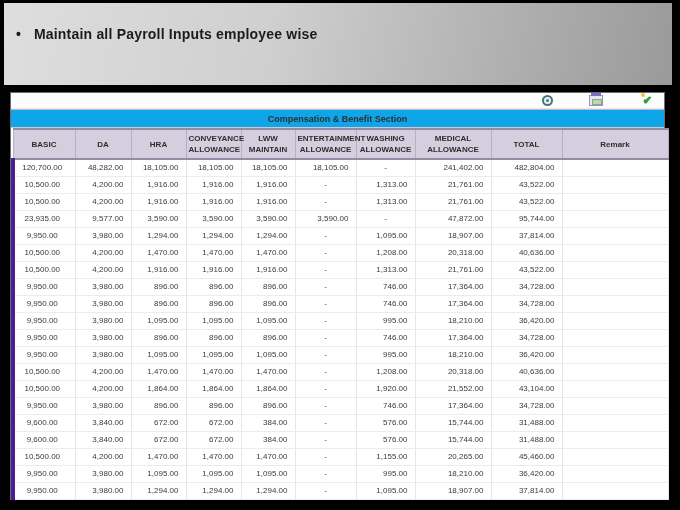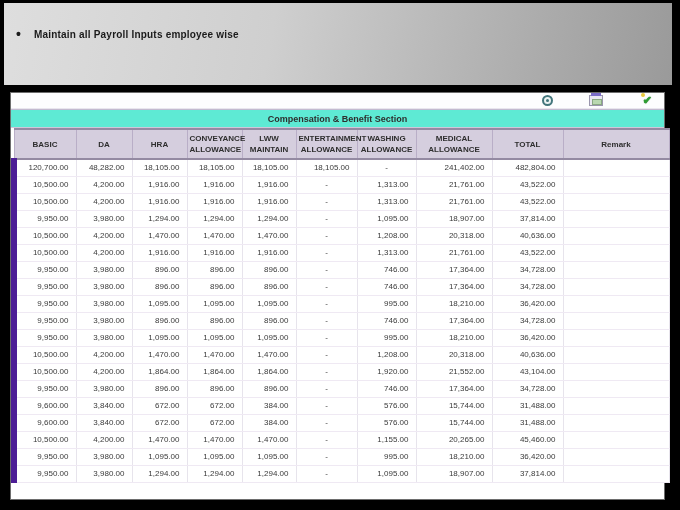--- a/index.html
+++ b/index.html
@@ -5,21 +5,21 @@
   * { margin:0; padding:0; box-sizing:border-box; }
   html,body { width:680px; height:510px; overflow:hidden; background:#000; font-family:"Liberation Sans", sans-serif; }
 
   
   .slide {
     position:absolute; left:4px; top:3px; width:668px; height:82px;
     background:linear-gradient(100deg,#dedede 0%,#cfcfcf 40%,#ababab 80%,#9a9a9a 100%);
   }
   .bullet-block { position:absolute; left:12px; top:20px; display:flex; }
   .bullet-dot { font-size:14px; font-weight:bold; color:#1b1b1b; margin-right:13px; line-height:22px; }
-  .bullet-text { font-size:10px; font-weight:bold; color:#1b1b1b; line-height:23px; letter-spacing:.2px; }
+  .bullet-text { font-size:14px; font-weight:bold; color:#1b1b1b; line-height:23px; letter-spacing:.2px; }
   .slide-title {
     position:absolute; right:26px; top:26px;
     font-size:30px; font-weight:400; color:#1c1c1c; letter-spacing:.5px;
   }
 
   
   .app {
     position:absolute; left:10px; top:92px; width:655px; height:408px;
     background:#fff; border:1px solid #6d6d6d;
   }
@@ -49,37 +49,37 @@
   .icon.check {
     font-size:11px; line-height:11px; color:#2f9e33; font-weight:bold; margin-right:12px;
     text-shadow:0 0 1px #1c6e20;
   }
   .icon.check::before {
     content:""; position:absolute; left:-2px; top:-2px; width:4px; height:4px;
     background:#e8c83c; border-radius:50%;
   }
 
   .section-bar {
-    height:19px; background:#5eead4; border-top:1px solid #c3bad0; border-bottom:1px solid #cfc7da;
+    height:19px; background:#0ea5e9; border-top:1px solid #c3bad0; border-bottom:1px solid #cfc7da;
     text-align:center; font-size:9px; font-weight:bold; color:#2e2e2e; line-height:18px;
   }
 
   table { border-collapse:collapse; table-layout:fixed; width:655px;border-radius:30px; }
   thead th {
     height:30px; background:#d5cede; border:1px solid #b9aec7;
     border-top:2px solid #948aa2; border-bottom:2px solid #948aa2;
     font-size:8px; font-weight:bold; color:#2e2e2e; text-align:center; padding:1px 2px;
     line-height:11px;
   }
   tbody td {
     height:17px; font-size:8px; color:#3a3a3a; text-align:right; padding:0 7px 0 2px;
     border-right:1px solid #e7e4ec; border-bottom:1px solid #efe9f3; background:#fff;
     white-space:nowrap; overflow:hidden; cursor:cell;
   }
-  tbody td:first-child { border-left:6px solid #4c1d95; }
+  tbody td:first-child { border-left:4px solid #4c1d95;text-align:center; }
   tbody td.dash { text-align:center; padding:0 2px; }
   tbody td.remark { text-align:left; }
 </style>
 </head>
 <body>
 
 <div class="slide">
   <div class="bullet-block">
     <span class="bullet-dot">•</span>
     <div class="bullet-text">
@@ -153,20 +153,32 @@
           <td>1,916.00</td>
           <td>1,916.00</td>
           <td>1,916.00</td>
           <td class="dash">-</td>
           <td>1,313.00</td>
           <td>21,761.00</td>
           <td>43,522.00</td>
           <td class="remark"></td>
         </tr>
         <tr>
+          <td>23,935.00</td>
+          <td>9,577.00</td>
+          <td>3,590.00</td>
+          <td>3,590.00</td>
+          <td>3,590.00</td>
+          <td>3,590.00</td>
+          <td class="dash">-</td>
+          <td>47,872.00</td>
+          <td>95,744.00</td>
+          <td class="remark"></td>
+        </tr>
+        <tr>
           <td>9,950.00</td>
           <td>3,980.00</td>
           <td>1,294.00</td>
           <td>1,294.00</td>
           <td>1,294.00</td>
           <td class="dash">-</td>
           <td>1,095.00</td>
           <td>18,907.00</td>
           <td>37,814.00</td>
           <td class="remark"></td>

